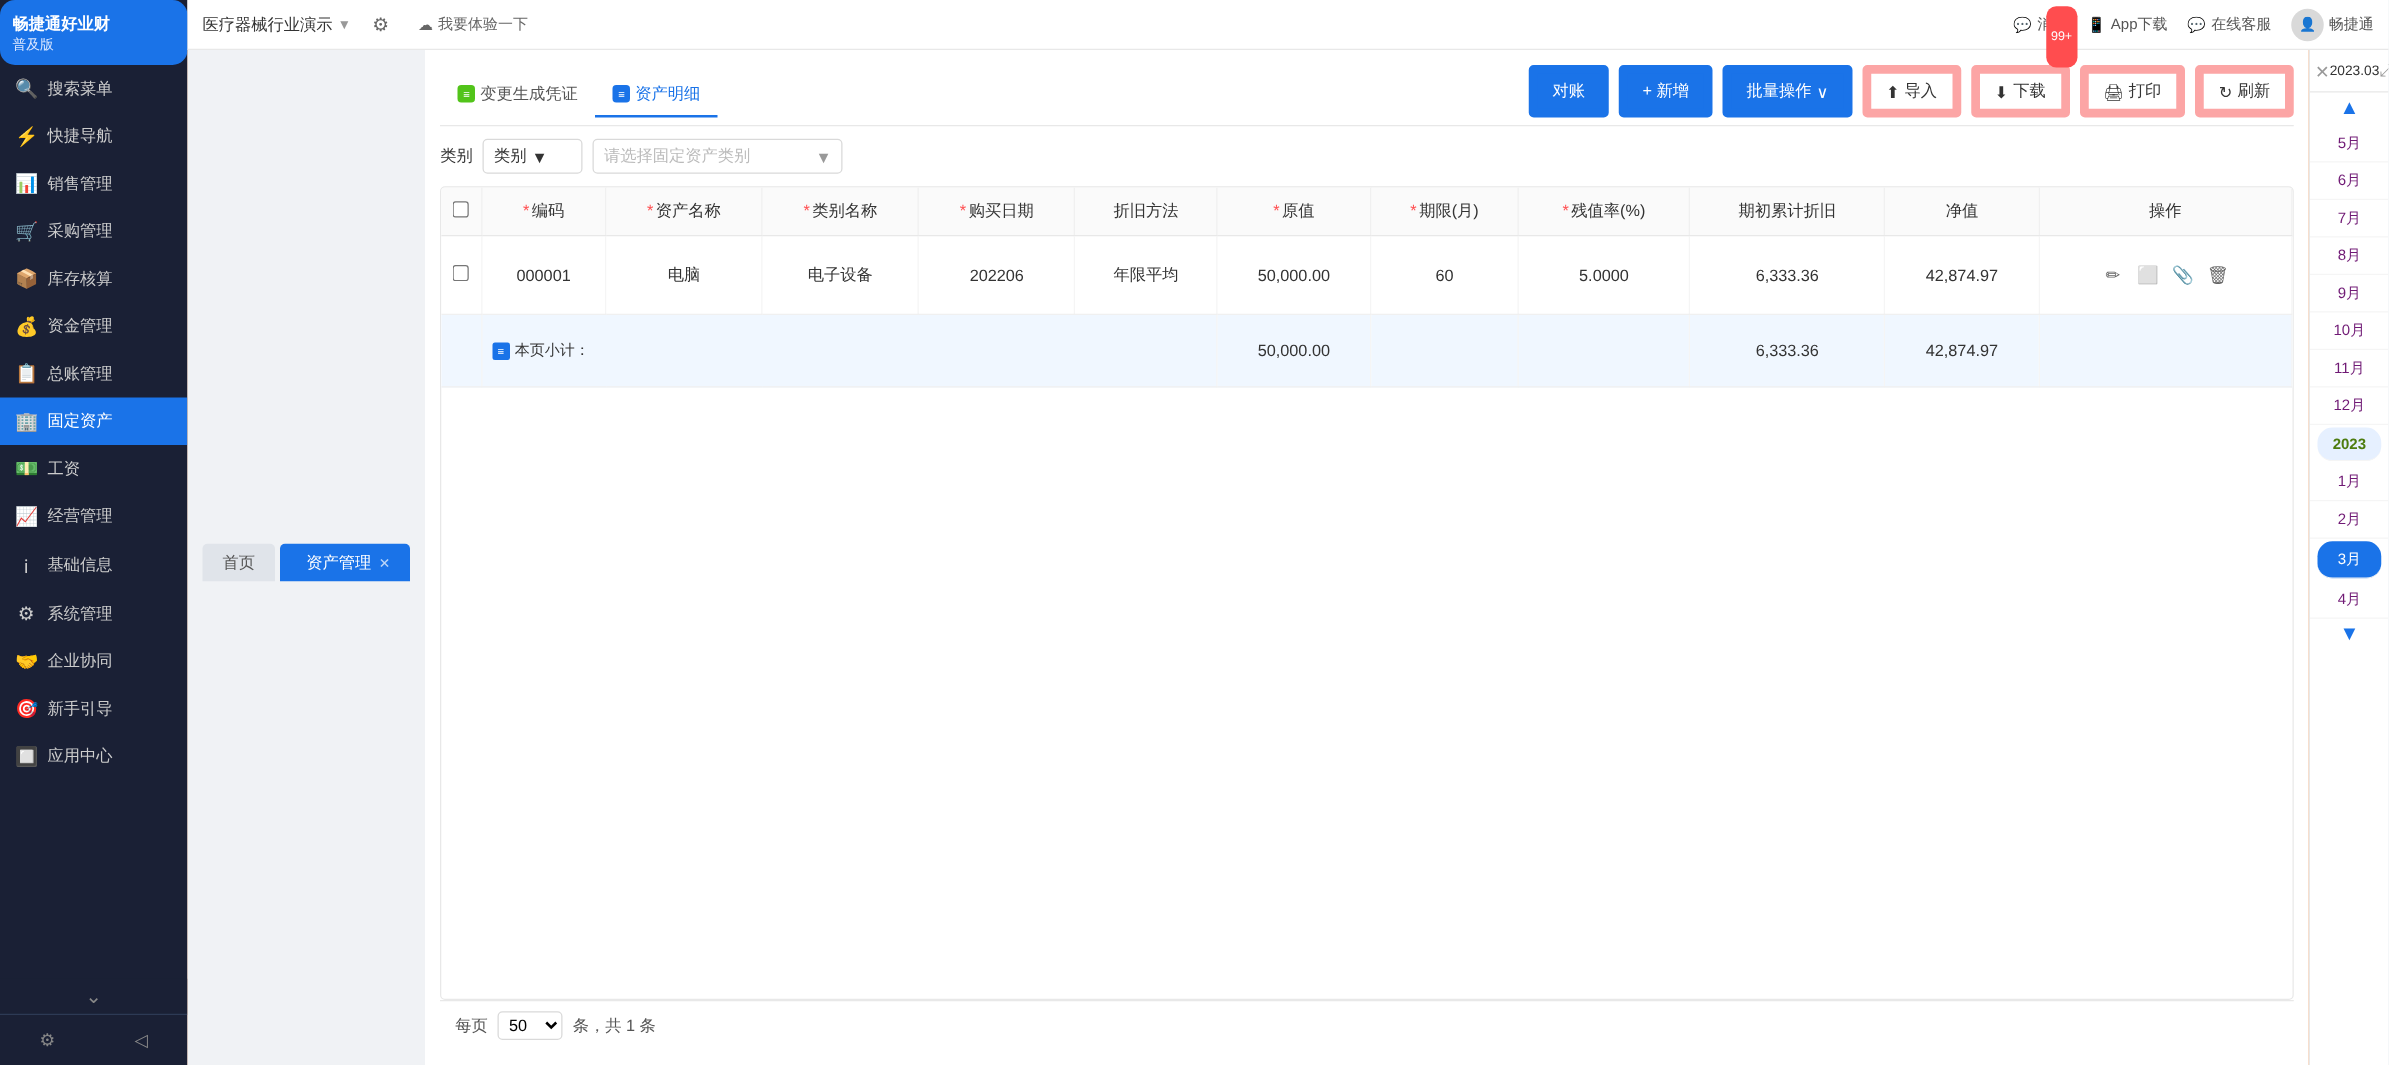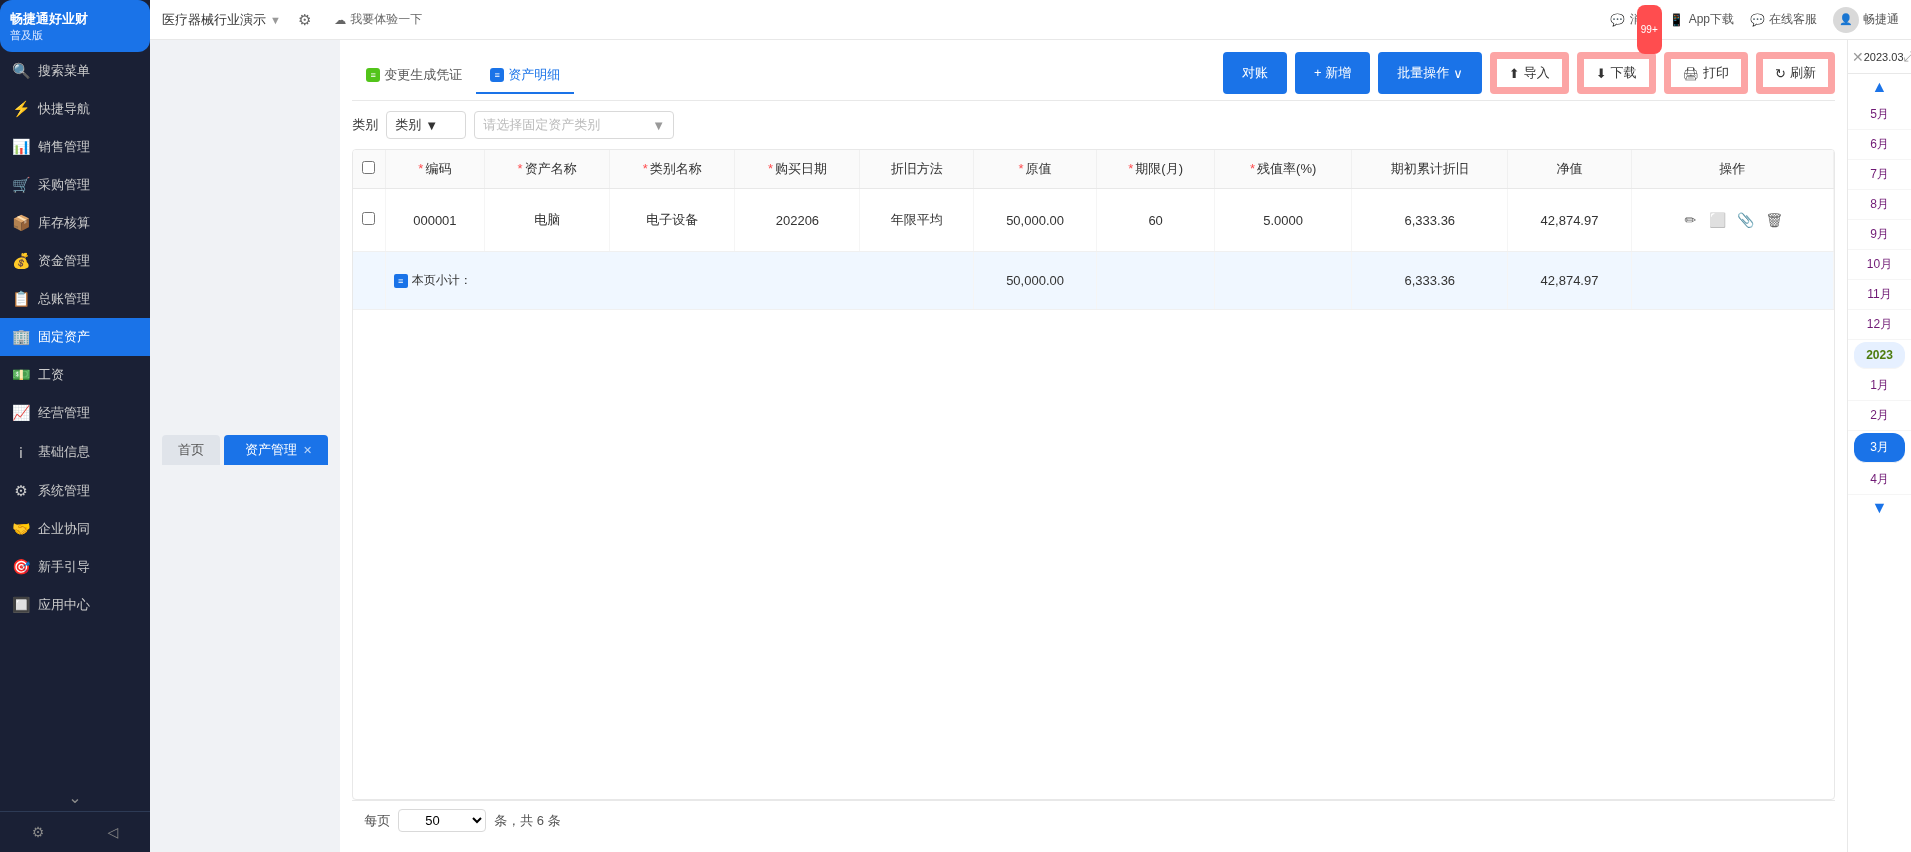--- a/index.html
+++ b/index.html
@@ -376,21 +376,21 @@
       align-items: center;
       gap: 8px;
       font-size: 13px;
       color: #555;
       background: white;
       flex-shrink: 0;
     }
     .page-size-select {
       border: 1px solid #d9d9d9;
       border-radius: 4px;
-      padding: 2px 22px;
+      padding: 2px 4px;
       font-size: 13px;
       background: white;
     }
 
     
     .right-panel {
       width: 64px;
       min-width: 64px;
       background: white;
       border-left: 1px solid #e8e8e8;
@@ -684,21 +684,21 @@
         </div>
 
         <div class="pagination-bar">
           <span>每页</span>
           <select class="page-size-select">
             <option>50</option>
             <option>10</option>
             <option>20</option>
             <option>100</option>
           </select>
-          <span>条，共 6 条</span>
+          <span>条，共 1 条</span>
         </div>
       </div>
     </div>
 
     <div class="right-panel">
       <div class="right-panel-header">
         <span class="right-panel-close">✕</span>
         <span style="font-size:11px;color:#333;">2023.03</span>
         <span class="right-panel-expand">⤢</span>
       </div>

